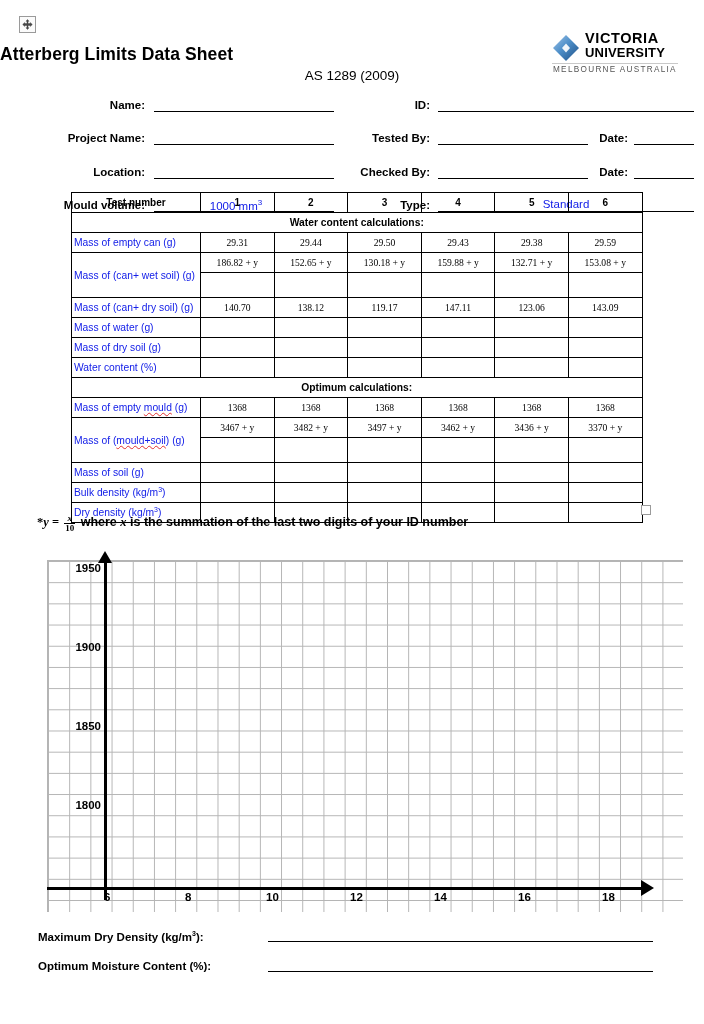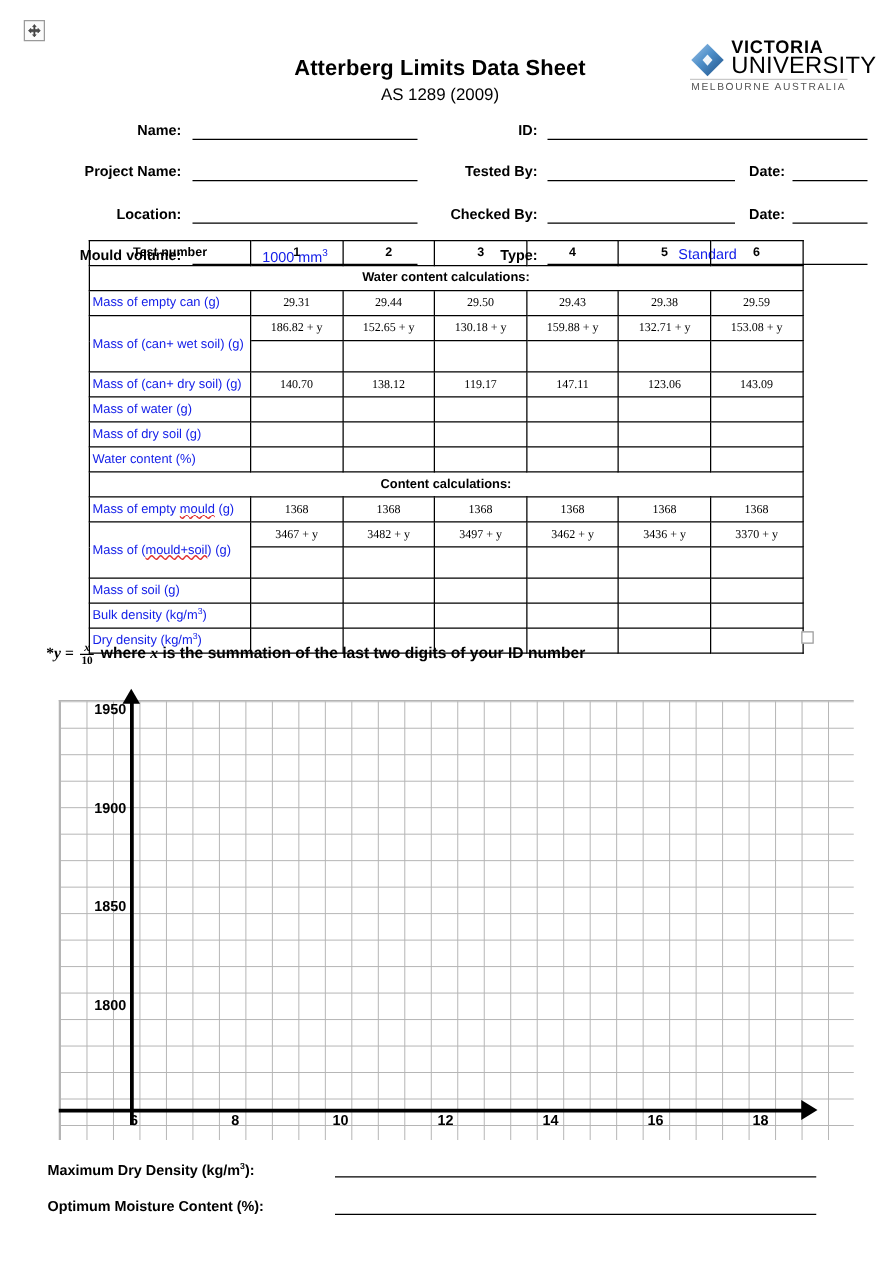--- a/index.html
+++ b/index.html
@@ -16,32 +16,32 @@
   
   .anchor-handle{
     position:absolute;left:19px;top:16px;width:15px;height:15px;
     border:1px solid #9a9a9a;background:#fbfbfb;
     display:flex;align-items:center;justify-content:center;
   }
   .anchor-handle svg{display:block;}
 
   
   .title{
-    position:absolute;left:0;top:44px;width:704px;text-align:center;
+    position:absolute;left:0;top:44px;width:704px;text-align:left;
     font-size:17.5px;font-weight:bold;letter-spacing:.1px;
   }
   .subtitle{
     position:absolute;left:0;top:68px;width:704px;text-align:center;
     font-size:13.5px;
   }
   .logo{position:absolute;left:552px;top:32px;width:126px;height:46px;}
   .logo-diamond{position:absolute;left:0;top:2px;width:28px;height:28px;}
   .logo-text{position:absolute;left:33px;top:0px;}
   .logo-l1{font-size:14.5px;font-weight:bold;letter-spacing:.6px;line-height:13px;}
-  .logo-l2{font-size:19px;font-weight:normal;letter-spacing:.2px;line-height:15px;}
+  .logo-l2{font-size:13px;font-weight:bold;letter-spacing:.2px;line-height:15px;}
   .logo-rule{position:absolute;left:0;top:31px;width:126px;height:1px;background:#c9c9c9;}
   .logo-l3{position:absolute;left:1px;top:33px;font-size:8.2px;letter-spacing:1.3px;color:#555;}
 
   
   .form{position:absolute;left:0;top:96px;width:704px;}
   .frow{position:relative;height:20px;}
   .flabel{position:absolute;font-size:11.5px;font-weight:bold;text-align:right;}
   .fline{position:absolute;border-bottom:1.6px solid #000;height:15px;}
   .fval{position:absolute;font-size:11.5px;color:#1520e8;text-align:center;}
   .fval .sup{font-size:8px;vertical-align:super;}
@@ -308,21 +308,21 @@
         <td class="rowlbl">Water content (%)</td>
         <td></td>
           <td></td>
         <td></td>
           <td></td>
         <td></td>
           <td></td>
       </tr>
 
       <tr>
-        <td class="section" colspan="7">Content calculations:</td>
+        <td class="section" colspan="7">Optimum calculations:</td>
       </tr>
 
       <tr>
         <td class="rowlbl"><span>Mass of empty </span><span class="sp">mould</span><span> (g)</span></td>
         <td>1368</td>
         <td>1368</td>
         <td>1368</td>
         <td>1368</td>
         <td>1368</td>
         <td>1368</td>

